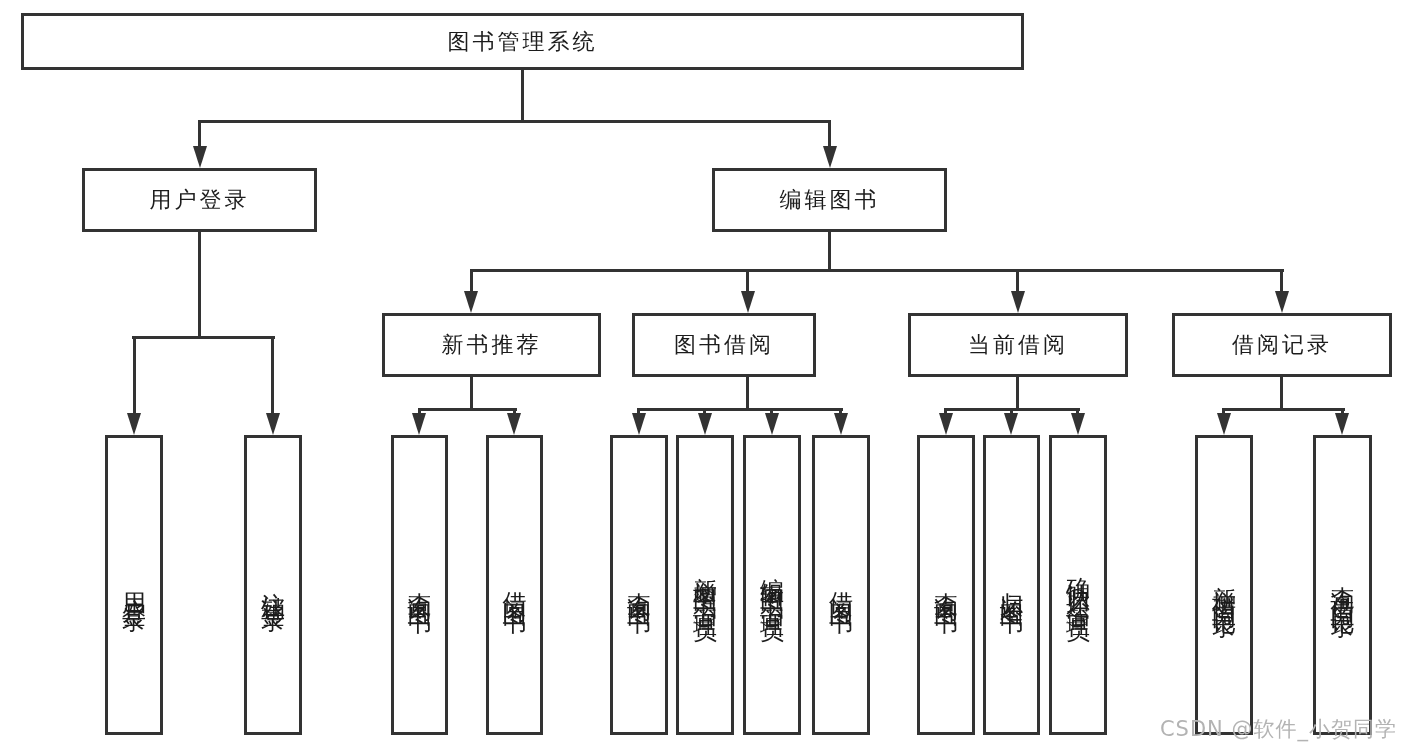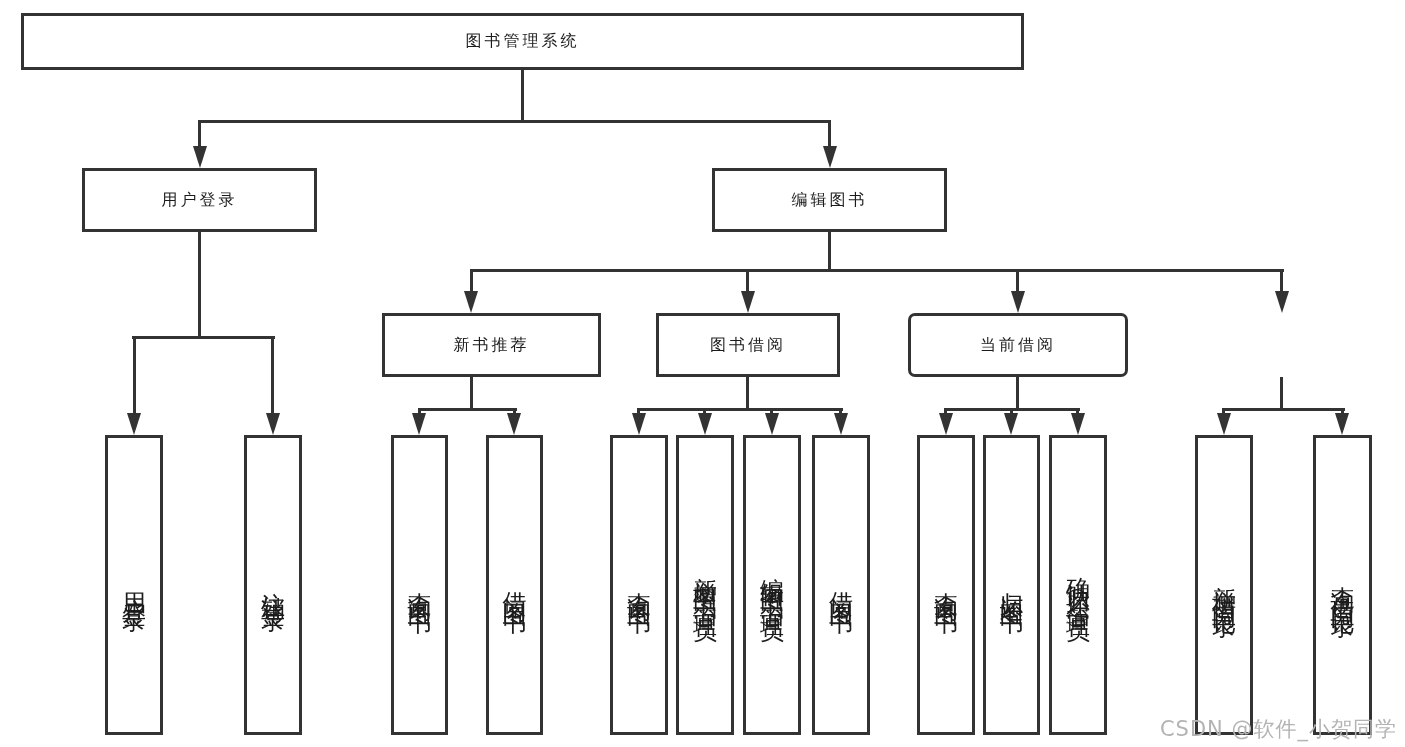--- a/index.html
+++ b/index.html
@@ -3,21 +3,21 @@
 <meta charset="utf-8">
 <style>
   html,body{margin:0;padding:0;background:#ffffff;}
   #stage{
     position:relative;width:1405px;height:747px;background:#ffffff;overflow:hidden;
     font-family:"DejaVu Sans","Liberation Sans",sans-serif;color:#1c1c1c;
   }
   .node{
     position:absolute;box-sizing:border-box;background:#ffffff;border:3px solid #333333;
     display:flex;align-items:center;justify-content:center;
-    font-size:16px;letter-spacing:3px;white-space:nowrap;
+    font-size:22px;letter-spacing:3px;white-space:nowrap;
   }
   .leaf{
     writing-mode:vertical-rl;text-orientation:mixed;
     font-size:24px;letter-spacing:6px;line-height:1;white-space:normal;
   }
   .hline{position:absolute;height:3px;background:#333333;}
   .vline{position:absolute;width:3px;background:#333333;}
   .arrow{
     position:absolute;width:0;height:0;
     border-left:7px solid transparent;border-right:7px solid transparent;
@@ -32,22 +32,23 @@
 <body>
 
 <div id="stage">
 
   <div class="node" style="left:21px;top:13px;width:1003px;height:57px;">图书管理系统</div>
 
   <div class="node" style="left:82px;top:168px;width:235px;height:64px;">用户登录</div>
   <div class="node" style="left:712px;top:168px;width:235px;height:64px;">编辑图书</div>
 
   <div class="node" style="left:382px;top:313px;width:219px;height:64px;">新书推荐</div>
-  <div class="node" style="left:656px;top:313px;width:184px;height:64px;">图书借阅</div>
-  <div class="node" style="left:908px;top:313px;width:220px;height:64px;border-radius:7px;">当前借阅</div>
+  <div class="node" style="left:632px;top:313px;width:184px;height:64px;">图书借阅</div>
+  <div class="node" style="left:908px;top:313px;width:220px;height:64px;">当前借阅</div>
+  <div class="node" style="left:1172px;top:313px;width:220px;height:64px;">借阅记录</div>
 
   <div class="node leaf" style="left:105px;top:435px;width:58px;height:300px;">用户登录</div>
   <div class="node leaf" style="left:244px;top:435px;width:58px;height:300px;">注销登录</div>
 
   <div class="node leaf" style="left:391px;top:435px;width:57px;height:300px;">查询图书</div>
   <div class="node leaf" style="left:486px;top:435px;width:57px;height:300px;">借阅图书</div>
 
   <div class="node leaf" style="left:610px;top:435px;width:58px;height:300px;">查询图书</div>
   <div class="node leaf" style="left:676px;top:435px;width:58px;height:300px;">新增图书（管理员）</div>
   <div class="node leaf" style="left:743px;top:435px;width:58px;height:300px;">编辑图书（管理员）</div>

